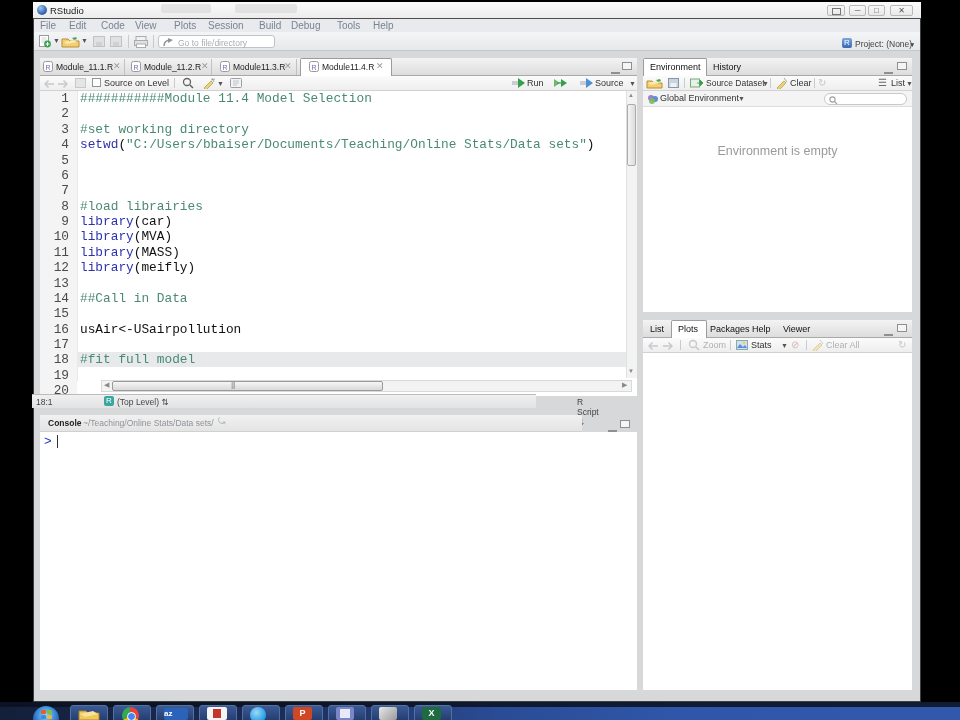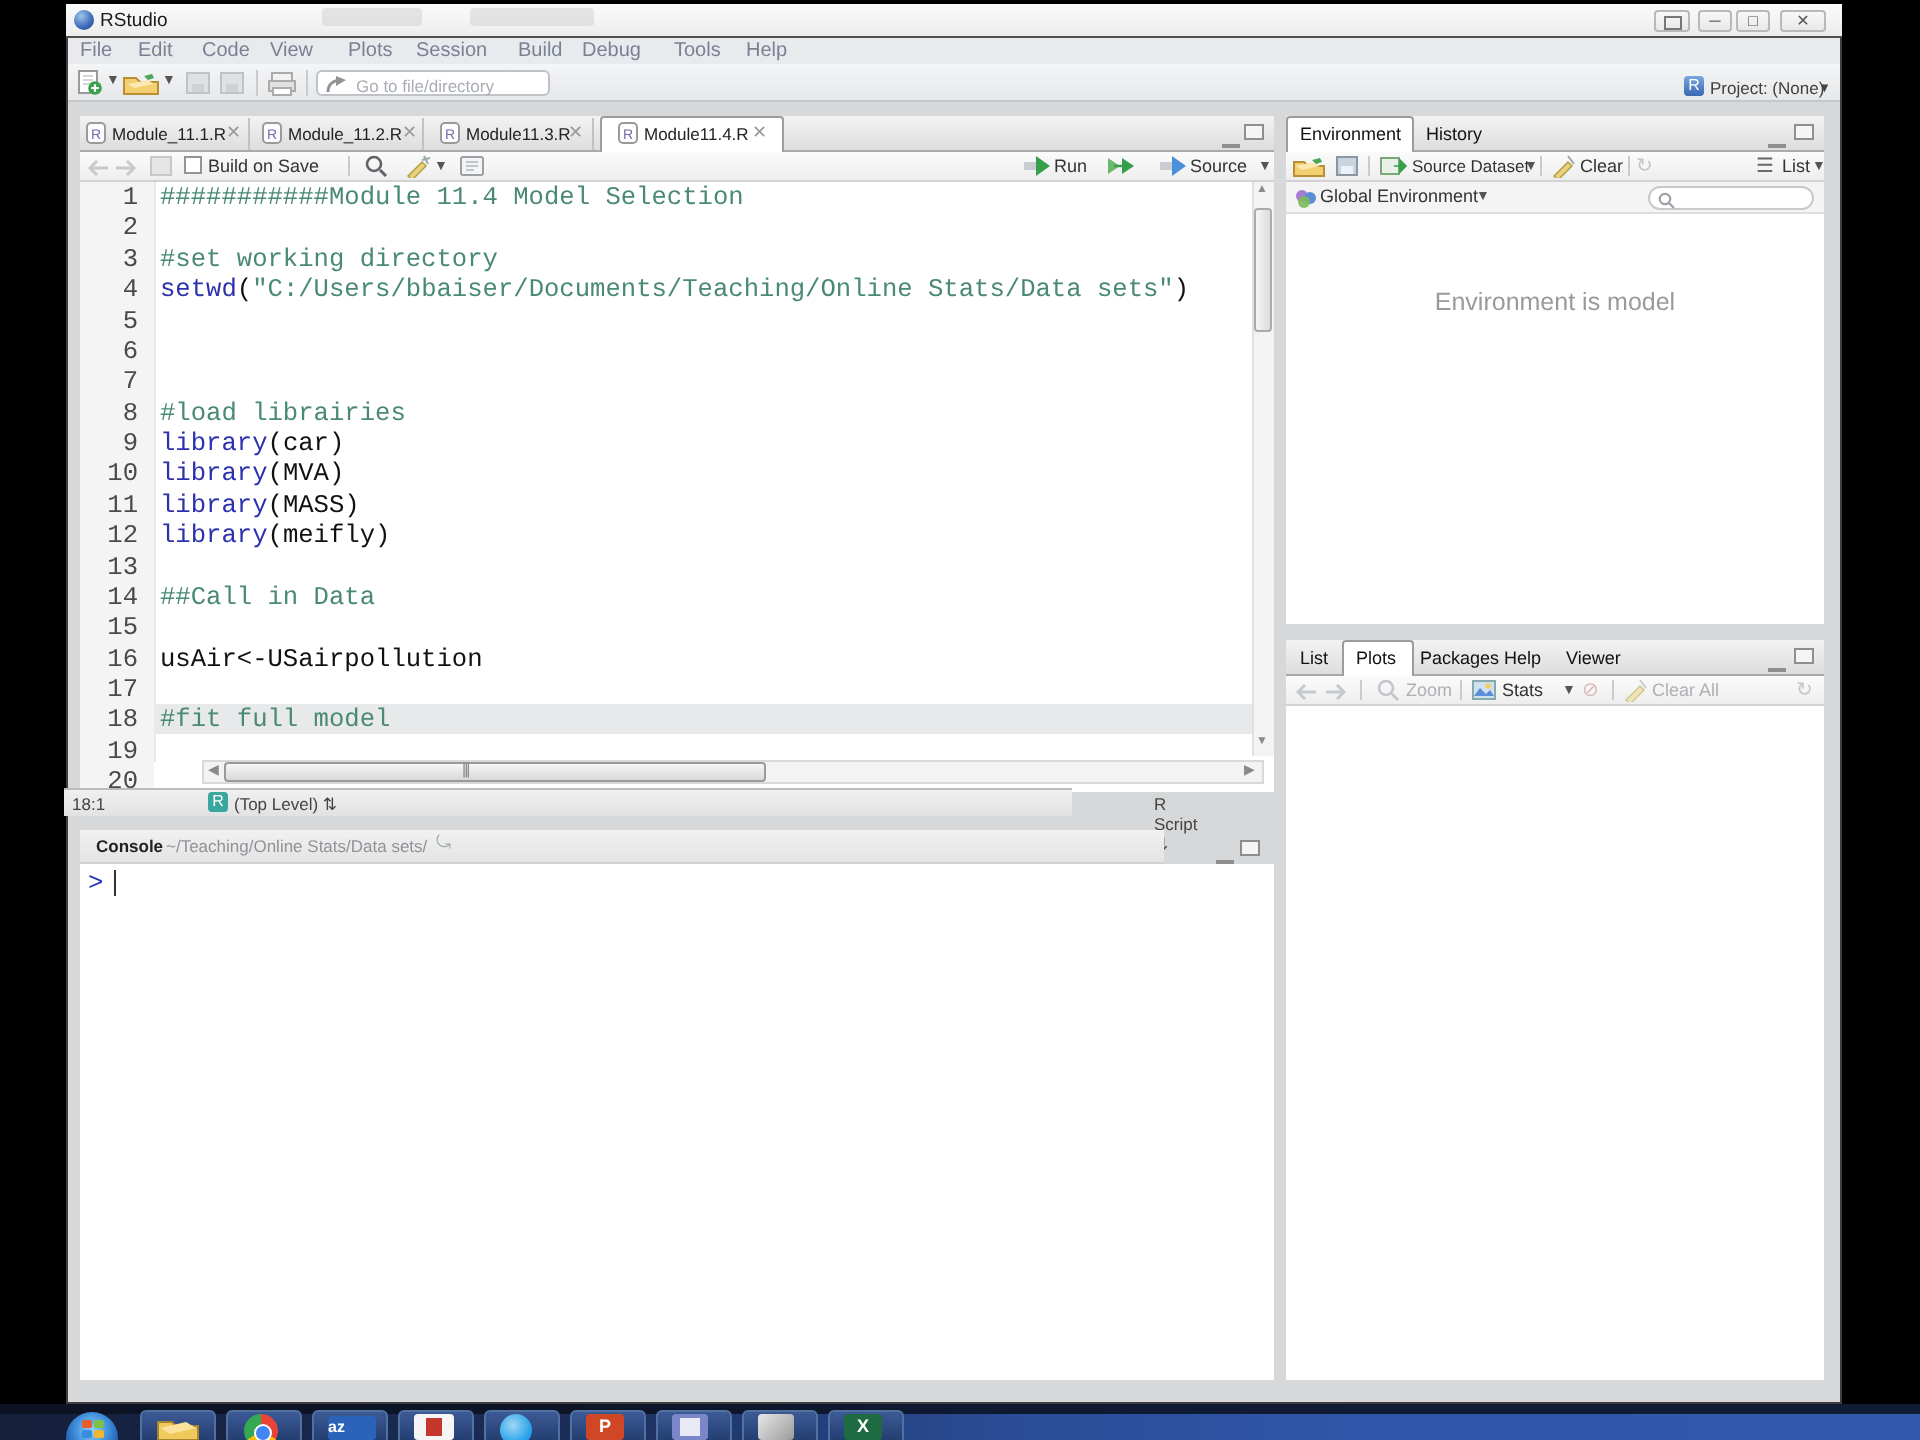--- a/index.html
+++ b/index.html
@@ -141,21 +141,21 @@
     <path d="M1.5 4H10" stroke="#c6c9cd" stroke-width="1.5"></path>
   </svg>
 <svg class="abs" style="left:57px;top:80px" width="11" height="8">
     <path d="M6.5 0.5L10 4l-3.5 3.5" fill="none" stroke="#c6c9cd" stroke-width="1.5"></path>
     <path d="M1 4h8.5" stroke="#c6c9cd" stroke-width="1.5"></path>
   </svg>
 <svg class="abs" style="left:75px;top:78px" width="11" height="10">
     <rect x="0.5" y="0.5" width="10" height="9" fill="#e3e5e7" stroke="#c6c8ca"></rect>
   </svg>
 <div class="abs" style="left:92px;top:78px;width:9px;height:9px;background:#fff;border:1px solid #8f959b;box-sizing:border-box"></div>
-<span class="abs u" style="left:104px;top:78px">Build on Save</span>
+<span class="abs u" style="left:104px;top:78px">Source on Level</span>
 <div class="sep" style="left:174px;top:78px;height:10px"></div>
 <svg class="abs" style="left:182px;top:77px" width="12" height="12">
     <circle cx="5" cy="5" r="3.5" fill="none" stroke="#5f6368" stroke-width="1.3"></circle>
     <path d="M8 8l3 3" stroke="#5f6368" stroke-width="1.5"></path>
   </svg>
 <svg class="abs" style="left:203px;top:77px" width="13" height="12">
     <path d="M1 11L8 4l2 2-7 7z" fill="#e8d27a" stroke="#b09a40" stroke-width=".7"></path>
     <path d="M9 1l2 4M8 3l4-1" stroke="#9aa" stroke-width="1"></path>
   </svg>
 <span class="abs gicon" style="left:217px;top:80px;font-size:7px;color:#555">▼</span>
@@ -301,21 +301,21 @@
   <span class="abs u" style="left:17px;top:2px">Global Environment</span>
   <span class="abs gicon" style="left:95px;top:4px;font-size:7px;color:#555">▼</span>
   <div class="abs" style="left:181px;top:1.5px;width:83px;height:12px;background:#fff;border:1px solid #c9c9c9;border-radius:7px;box-sizing:border-box">
     <svg class="abs" style="left:4px;top:2px" width="9" height="9">
         <circle cx="3.5" cy="3.5" r="2.6" fill="none" stroke="#9aa0a6" stroke-width="1.1"></circle>
         <path d="M5.5 5.5l2.5 2.5" stroke="#9aa0a6" stroke-width="1.1"></path>
       </svg>
   </div>
 </div>
 <div class="abs" style="left:643px;top:107px;width:269px;height:205px;background:#fff">
-  <div class="abs" style="left:0;top:37px;width:269px;text-align:center;font-size:12.5px;color:#9a9a9a">Environment is model</div>
+  <div class="abs" style="left:0;top:37px;width:269px;text-align:center;font-size:12.5px;color:#9a9a9a">Environment is empty</div>
 </div>
 
 <div class="abs tabbar" style="left:643px;top:320px;width:269px;height:18px"></div>
 <span class="ptab" style="left:650px;top:324px">List</span>
 <div class="tab-active" style="left:671px;top:320px;width:36px;height:18px"></div>
 <span class="ptab" style="left:678px;top:324px">Plots</span>
 <span class="ptab" style="left:710px;top:324px">Packages</span>
 <span class="ptab" style="left:752px;top:324px">Help</span>
 <span class="ptab" style="left:783px;top:324px">Viewer</span>
 <div class="mm mm1" style="left:884px;top:328px"></div>

